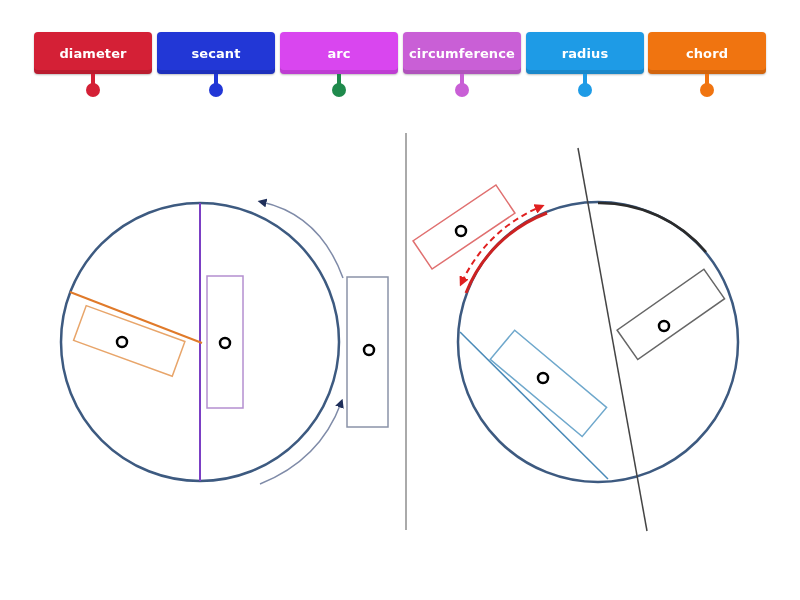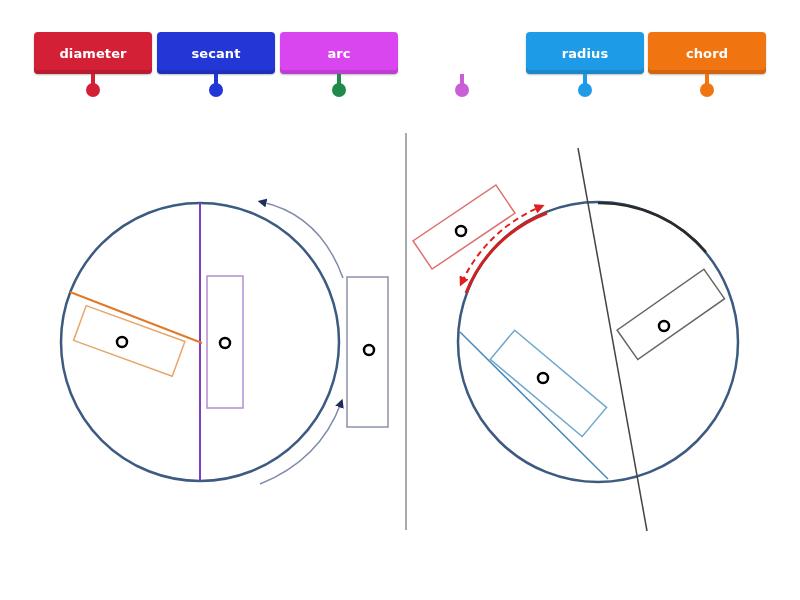--- a/index.html
+++ b/index.html
@@ -31,20 +31,21 @@
     <div class="label-btn" style="background:#2237d6">secant</div>
     <div class="stem" style="background:#2237d6"></div>
     <div class="dot" style="background:#2237d6"></div>
   </div>
   <div class="label-wrap" style="left:280px">
     <div class="label-btn" style="background:#d946ef">arc</div>
     <div class="stem" style="background:#1f8a4c"></div>
     <div class="dot" style="background:#1f8a4c"></div>
   </div>
   <div class="label-wrap" style="left:403px">
+    <div class="label-btn" style="background:#c95fd6">circumference</div>
     <div class="stem" style="background:#c95fd6"></div>
     <div class="dot" style="background:#c95fd6"></div>
   </div>
   <div class="label-wrap" style="left:648px">
     <div class="label-btn" style="background:#f07410">chord</div>
     <div class="stem" style="background:#f07410"></div>
     <div class="dot" style="background:#f07410"></div>
   </div>
   <div class="label-wrap" style="left:526px">
     <div class="label-btn" style="background:#1e9be6">radius</div>

